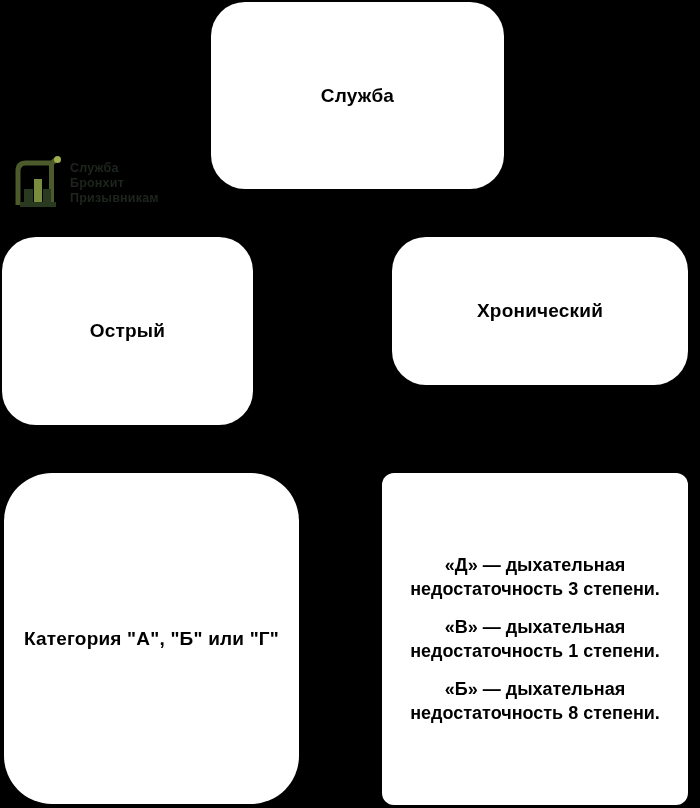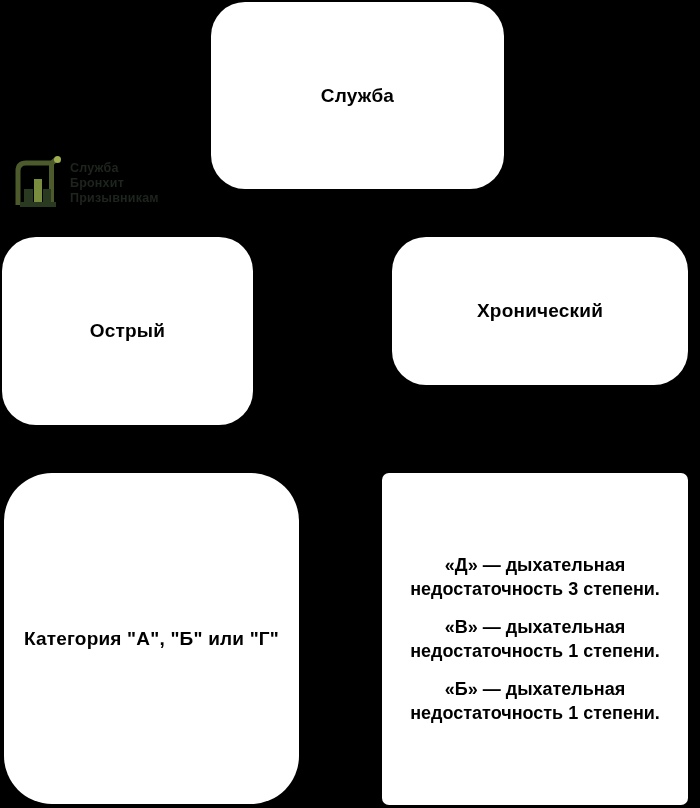--- a/index.html
+++ b/index.html
@@ -41,21 +41,21 @@
     justify-content: center;
     text-align: center;
     font-weight: bold;
   }
   .node-label { font-size: 19px; letter-spacing: 0.2px; }
 
   #node-root      { left: 211px; top: 2px;   width: 293px; height: 187px; border-radius: 34px; }
   #node-acute     { left: 2px;   top: 237px; width: 251px; height: 188px; border-radius: 34px; }
   #node-chronic   { left: 392px; top: 237px; width: 296px; height: 148px; border-radius: 34px; }
   #node-category  { left: 4px;   top: 473px; width: 295px; height: 331px; border-radius: 48px; }
-  #node-degrees   { left: 382px; top: 473px; width: 306px; height: 332px; border-radius: 7px; }
+  #node-degrees   { left: 382px; top: 473px; width: 306px; height: 332px; border-radius: 12px; }
 
   #node-degrees p {
     font-size: 18px;
     line-height: 24px;
     margin: 7px 10px;
     max-width: 270px;
   }
 </style>
 </head>
 <body>
@@ -91,14 +91,14 @@
   <span class="node-label">Хронический</span>
 </div>
 
 <div class="node" id="node-category">
   <span class="node-label">Категория "А", "Б" или "Г"</span>
 </div>
 
 <div class="node" id="node-degrees">
   <p>«Д» — дыхательная недостаточность 3 степени.</p>
   <p>«В» — дыхательная недостаточность 1 степени.</p>
-  <p>«Б» — дыхательная недостаточность 1 степени.</p>
+  <p>«Б» — дыхательная недостаточность 8 степени.</p>
 </div>
 
 </body></html>

